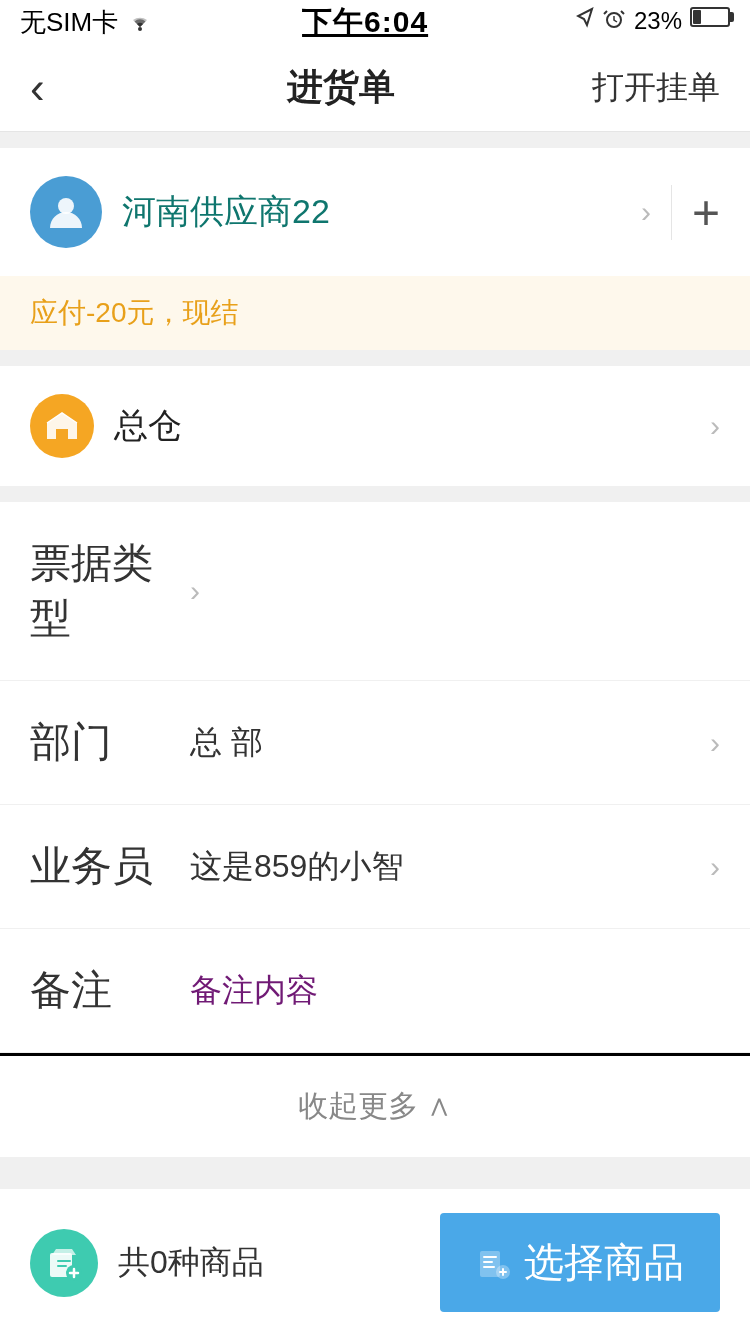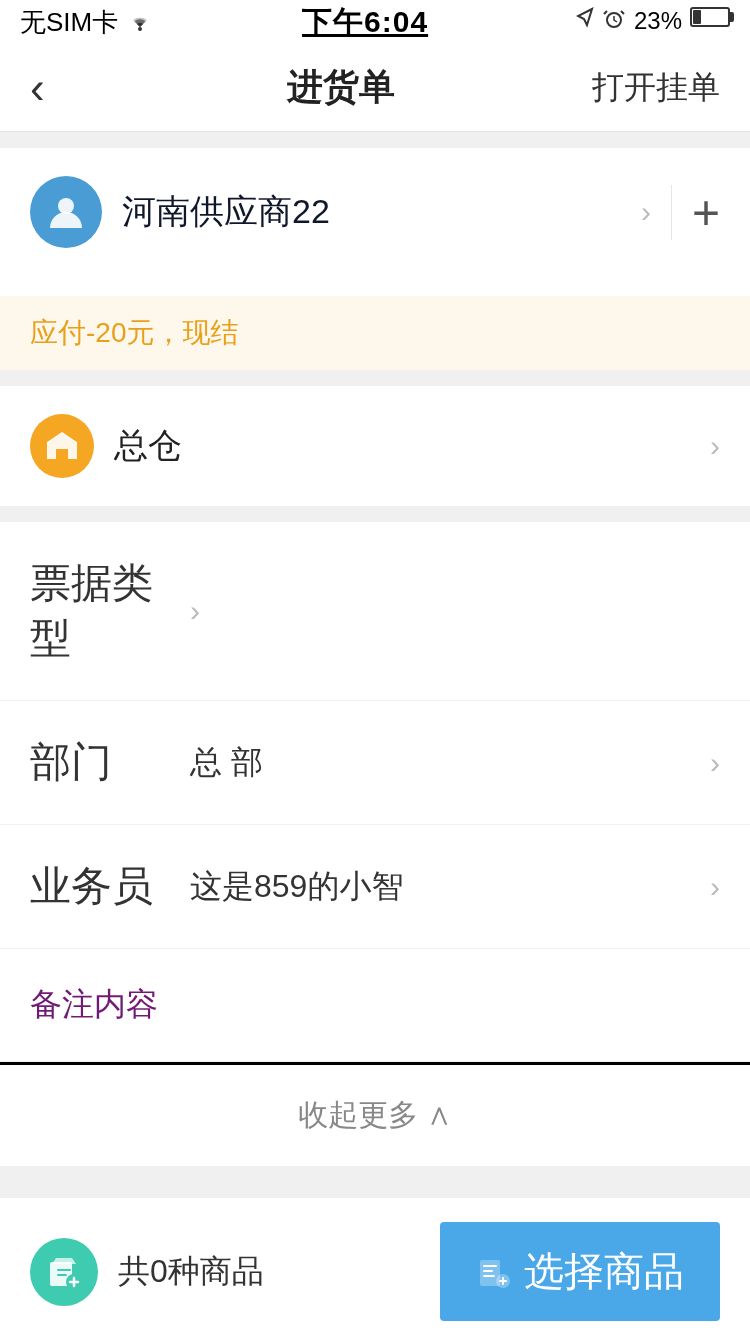--- a/index.html
+++ b/index.html
@@ -102,21 +102,21 @@
       border-radius: 50%;
       background: #4a9dd4;
       display: flex; align-items: center; justify-content: center;
       margin-right: 20px;
       flex-shrink: 0;
     }
     .supplier-avatar svg { width: 44px; height: 44px; }
     .supplier-name {
       flex: 1;
       font-size: 34px;
-      color: #0f172a;
+      color: #0f766e;
       font-weight: 500;
     }
     .supplier-chevron {
       font-size: 30px;
       color: #bbb;
       margin-right: 20px;
     }
     .supplier-add {
       font-size: 48px;
       color: #555;
@@ -125,21 +125,20 @@
       padding-left: 20px;
       border-left: 1px solid #e5e5e5;
     }
 
     
     .info-banner {
       background: #fef8ec;
       padding: 18px 30px;
       font-size: 28px;
       color: #e8a01a;
-      margin-top: 20px;
     }
 
     
     .warehouse-row {
       display: flex;
       align-items: center;
       padding: 28px 30px;
       background: #fff;
     }
     .warehouse-icon {
@@ -336,20 +335,21 @@
       <span class="row-chevron">›</span>
     </div>
 
     <div class="form-row">
       <span class="form-label">业务员</span>
       <span class="form-value">这是859的小智</span>
       <span class="row-chevron">›</span>
     </div>
 
     <div class="form-row">
+      <span class="form-label">备注</span>
       <span class="form-placeholder">备注内容</span>
     </div>
 
     <div class="collapse-row">收起更多 ∧</div>
   </div>
 
   <div class="section-divider"></div>
 
   <div class="bottom-section">
     <div class="product-icon">

